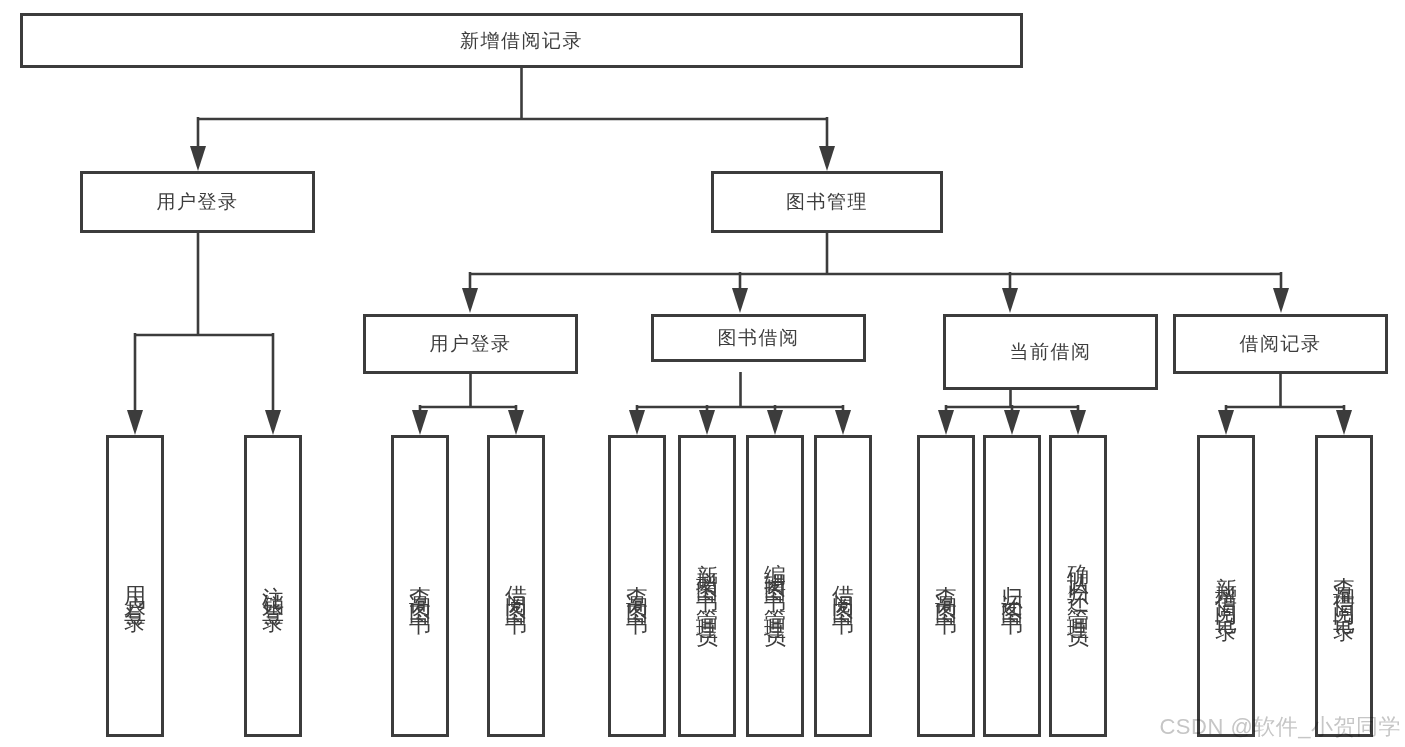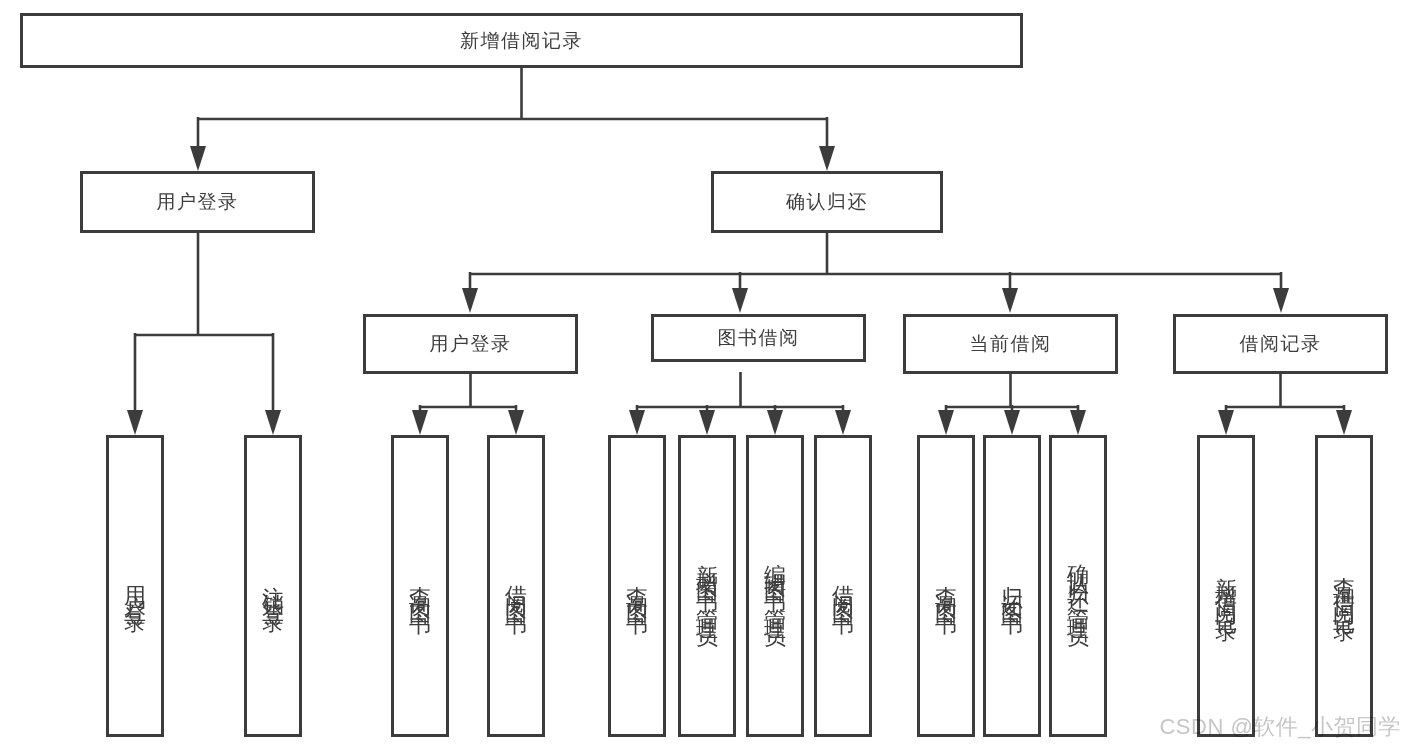--- a/index.html
+++ b/index.html
@@ -96,30 +96,30 @@
   </svg>
 
 <div class="box h" style="left:20px;top:13px;width:1003px;height:55px">
   <span>新增借阅记录</span>
 </div>
 
 <div class="box h" style="left:80px;top:171px;width:235px;height:62px">
   <span>用户登录</span>
 </div>
 <div class="box h" style="left:711px;top:171px;width:232px;height:62px">
-  <span>确认归还</span>
+  <span>图书管理</span>
 </div>
 
 <div class="box h" style="left:363px;top:314px;width:215px;height:60px">
   <span>用户登录</span>
 </div>
 <div class="box h" style="left:651px;top:314px;width:215px;height:48px">
   <span>图书借阅</span>
 </div>
-<div class="box h" style="left:903px;top:314px;width:215px;height:60px">
+<div class="box h" style="left:943px;top:314px;width:215px;height:76px">
   <span>当前借阅</span>
 </div>
 <div class="box h" style="left:1173px;top:314px;width:215px;height:60px">
   <span>借阅记录</span>
 </div>
 
 <div class="box v" style="left:106px;top:435px;width:58px;height:302px">
   <span class="vt">用户登录</span>
 </div>
 <div class="box v" style="left:244px;top:435px;width:58px;height:302px">

